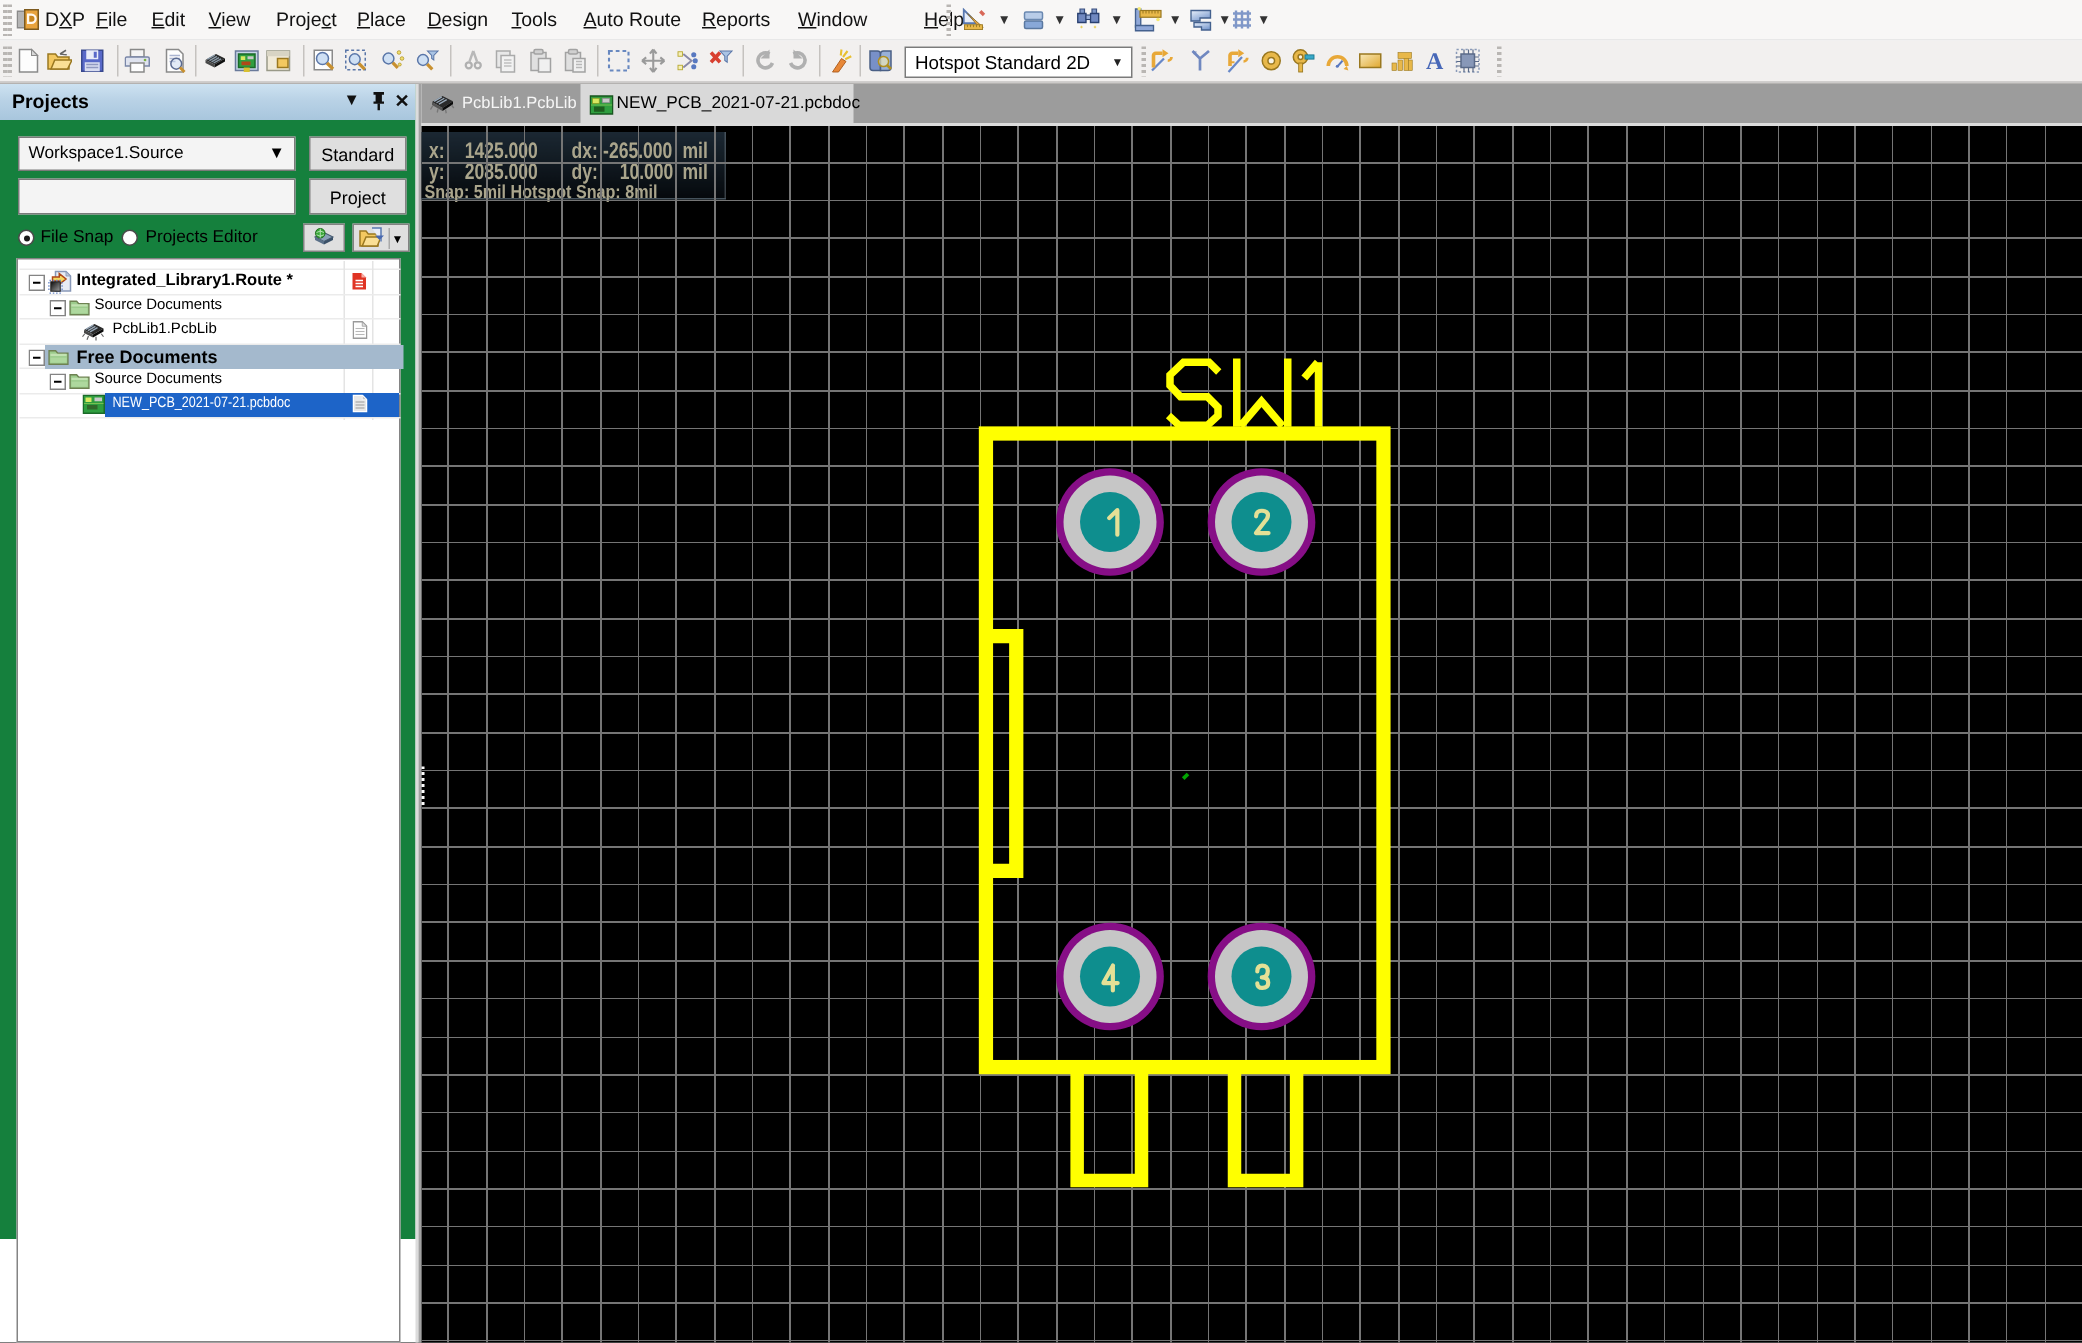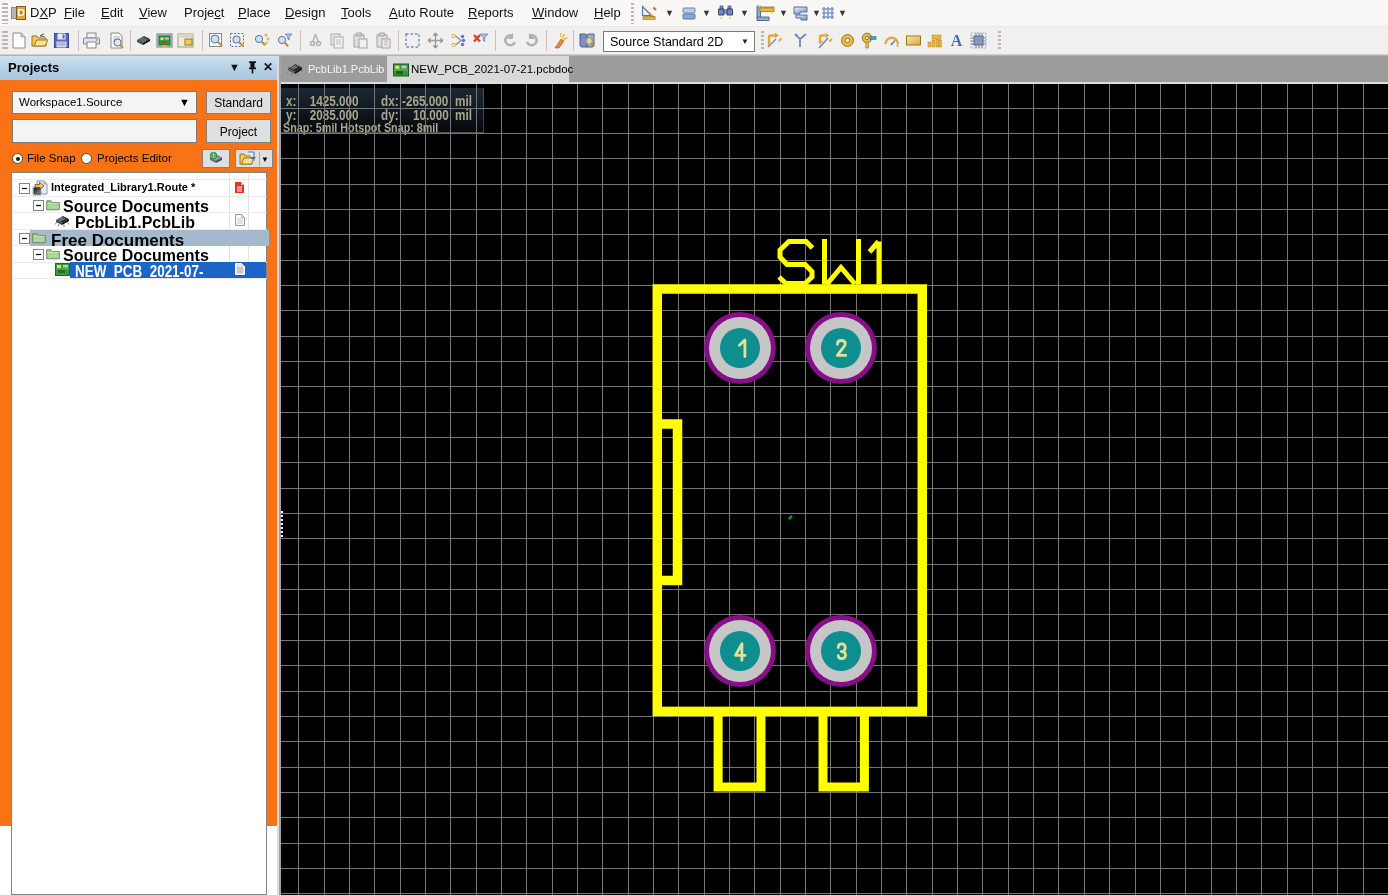--- a/index.html
+++ b/index.html
@@ -6,27 +6,27 @@
     font-family:"Liberation Sans",sans-serif;}
   *{box-sizing:border-box;}
   .abs{position:absolute;}
   #menubar{position:absolute;left:0;top:0;width:1388px;height:27px;background:#f8f7f6;border-bottom:1px solid #e8e8e8;padding-left:37px;}
   .mi{position:absolute;top:5px;font-size:13px;color:#111;white-space:pre;}
   .mi u{text-decoration:underline;}
   #toolbar{position:absolute;left:0;top:27px;width:1388px;height:28px;background:#f2f0ef;border-bottom:1px solid #d0cecd;}
   .grip{position:absolute;width:3px;background-image:repeating-linear-gradient(to bottom,#b9b6b3 0 2px,transparent 2px 4px);}
   .tsep{position:absolute;top:3px;height:21px;width:1px;background:#c5c2bf;}
   .ticon{position:absolute;top:5px;width:17px;height:17px;}
-  #leftpanel{position:absolute;left:0;top:56px;width:277px;height:770px;background:#f97316;}
+  #leftpanel{position:absolute;left:0;top:56px;width:277px;height:770px;background:#15803d;}
   #lphead{position:absolute;left:0;top:0;width:277px;height:24px;background:linear-gradient(180deg,#cde2f1 0%,#b9d2e6 45%,#a8c6dd 100%);}
   #lphead .t{position:absolute;left:8px;top:4px;font-size:13px;font-weight:bold;color:#000;}
   .fld{position:absolute;background:#f4f4f4;border:1px solid #7a7a7a;}
   .btn{position:absolute;background:#dfdfdf;border:1px solid #828282;font-size:12px;color:#000;text-align:center;}
   #tree{position:absolute;left:11px;top:116px;width:256px;height:723px;background:#fff;border:1px solid #848484;}
-  .trow{position:absolute;left:1px;width:254px;height:16px;font-size:16px;color:#000;font-weight:bold;}
+  .trow{position:absolute;left:1px;width:254px;height:16px;font-size:10px;color:#000;}
   .rowline{position:absolute;left:1px;width:254px;height:1px;background:#ebebeb;}
   .colline{position:absolute;width:1px;background:#e4e4e4;}
   #tabbar{position:absolute;left:281px;top:56px;width:1107px;height:26px;background:#9c9c9c;}
   #tab2{position:absolute;left:106px;top:0;width:182px;height:26px;background:#d9d9d9;}
   #canvas{position:absolute;left:281px;top:84px;width:1107px;height:811px;background-color:#000;}
   #hud{position:absolute;left:0;top:4px;width:203px;height:45px;background:linear-gradient(180deg,rgba(30,44,56,0.9),rgba(6,10,14,0.92));
     border-right:1px solid rgba(150,160,170,0.35);border-bottom:1px solid rgba(150,160,170,0.35);color:#aaa58c;font-weight:bold;}
   .hudt{position:absolute;font-size:15px;white-space:pre;transform:scaleX(0.78);transform-origin:left top;line-height:12px;}
   .hudr{position:absolute;font-size:15px;white-space:pre;transform:scaleX(0.78);transform-origin:right top;text-align:right;line-height:12px;}
 </style>
@@ -47,21 +47,21 @@
   <span class="mi" style="left:64px"><u>F</u>ile</span>
   <span class="mi" style="left:101px"><u>E</u>dit</span>
   <span class="mi" style="left:139px"><u>V</u>iew</span>
   <span class="mi" style="left:184px">Proje<u>c</u>t</span>
   <span class="mi" style="left:238px"><u>P</u>lace</span>
   <span class="mi" style="left:285px"><u>D</u>esign</span>
   <span class="mi" style="left:341px"><u>T</u>ools</span>
   <span class="mi" style="left:389px"><u>A</u>uto Route</span>
   <span class="mi" style="left:468px"><u>R</u>eports</span>
   <span class="mi" style="left:532px"><u>W</u>indow</span>
-  <span class="mi" style="left:594px"><u>H</u>elp</span>
+  <span class="mi" style="left:616px"><u>H</u>elp</span>
   <div class="grip" style="left:631px;top:3px;height:21px;"></div>
   <svg class="abs" style="left:641px;top:5px" width="18" height="17" viewBox="0 0 18 17">
     <path d="M1.5 1.5 V10.5 H10.5 Z" fill="#e8eef8" stroke="#5878b0" stroke-width="1.2"></path>
     <path d="M4 4 L12 11 L14.5 13.2 L11.2 12.6 Z" fill="#e8a848" stroke="#8a6820" stroke-width="0.5"></path>
     <path d="M12.5 2.5 L15 5" stroke="#d86858" stroke-width="2.2"></path>
     <path d="M5 5 L12.5 2.8" stroke="#e8c060" stroke-width="0"></path>
     <rect x="2" y="11.5" width="12" height="3.2" fill="#e8b84a" stroke="#9a7820" stroke-width="0.6"></rect>
     <path d="M4 11.5 v1.6 M6 11.5 v1.6 M8 11.5 v1.6 M10 11.5 v1.6 M12 11.5 v1.6" stroke="#9a7820" stroke-width="0.6"></path>
   </svg>
   <span class="mi" style="left:665px;font-size:9px;color:#333;top:8px">▼</span>
@@ -235,21 +235,21 @@
       <path d="M11 6 l3-4 M12.5 7.5 l4-2 M9.5 5 l.5-4" stroke="#e8c030" stroke-width="1.4"></path>
     </svg>
   <div class="tsep" style="left:573px"></div>
   <svg class="ticon" style="left:578px" viewBox="0 0 17 17">
       <path d="M2 2 h5 a2 2 0 0 1 2 2 v11 h-5 a2 2 0 0 1-2-2 z" fill="#7890c8" stroke="#4a5f85"></path>
       <path d="M16 2 h-5 a2 2 0 0 0-2 2 v11 h5 a2 2 0 0 0 2-2 z" fill="#98b0d8" stroke="#4a5f85"></path>
       <circle cx="11" cy="9" r="3.4" fill="rgba(250,240,180,.6)" stroke="#b09020"></circle>
       <path d="M13.4 11.4 l2.6 2.6" stroke="#b09020" stroke-width="1.8"></path>
     </svg>
   <div class="fld" style="left:603px;top:4px;width:152px;height:21px;background:#fff;">
-    <span class="abs" style="left:6px;top:3px;font-size:12.5px;color:#000;">Source Standard 2D</span>
+    <span class="abs" style="left:6px;top:3px;font-size:12.5px;color:#000;">Hotspot Standard 2D</span>
     <span class="abs" style="right:5px;top:5px;font-size:8px;color:#222;">▼</span>
   </div>
   <div class="grip" style="left:761px;top:4px;height:20px;"></div>
   <svg class="ticon" style="left:766px" viewBox="0 0 17 17">
       <path d="M2 15 L10 7" stroke="#6888c8" stroke-width="1.5"></path>
       <path d="M3 13 V5 a1.5 1.5 0 0 1 1.5-1.5 H9" fill="none" stroke="#e8a838" stroke-width="2.4"></path>
       <path d="M9 0.8 L13 3.5 L9 6.2 Z" fill="#e8a838"></path>
       <path d="M12.5 8.5 a2.5 2.5 0 0 0 2.5-2.5" fill="none" stroke="#e8a838" stroke-width="1.8"></path>
     </svg>
   <svg class="ticon" style="left:792px" viewBox="0 0 17 17">
@@ -411,21 +411,21 @@
           <path d="M2.5 8.5 l-1.5 2 M5 10 l-1 2.5 M10 10.5 l0 2.5 M13.5 8.5 l1.5 2" stroke="#666" stroke-width="0.8"></path>
         </svg>
       <span class="abs" style="left:62px;top:1px;">PcbLib1.PcbLib</span>
       <svg class="abs" style="left:222px;top:1px" width="10" height="12" viewBox="0 0 10 12">
           <path d="M0.5 0.5 h6 l3 3 v8 h-9z" fill="#fdfdfd" stroke="#9a9a9a"></path>
           <path d="M6.5 0.5 l3 3 h-3z" fill="#e0e0e0" stroke="#9a9a9a" stroke-width="0.5"></path>
           <path d="M2 5h6M2 7h6M2 9h6" stroke="#b8b8b8" stroke-width="0.8"></path>
         </svg>
     </div>
 
-    <div class="trow" style="top:56.5px;font-weight:bold;font-size:17px;">
+    <div class="trow" style="top:56.5px;font-weight:bold;font-size:12px;">
       <div class="abs" style="left:17px;top:0;width:239px;height:16px;background:#a4b9cd;"></div>
       <svg class="abs" style="left:6px;top:3px" width="11" height="11" viewBox="0 0 11 11">
           <rect x="0.5" y="0.5" width="10" height="10" fill="#fff" stroke="#848484"></rect>
           <path d="M3 5.5 h5" stroke="#000" stroke-width="1.2"></path>
         </svg>
       <svg class="abs" style="left:19px;top:2px" width="14" height="12" viewBox="0 0 14 12">
           <path d="M0.7 10.8 V1.8 h4.4 l1.4 1.7 h6.8 v7.3z" fill="#9ccc8c" stroke="#6e8252" stroke-width="0.9"></path>
           <path d="M1.6 4.6 h10.8" stroke="#c2e2b2" stroke-width="1.6"></path>
           <path d="M1.6 6.4 h10.8 v3.4 h-10.8z" fill="#aed89e"></path>
         </svg>

